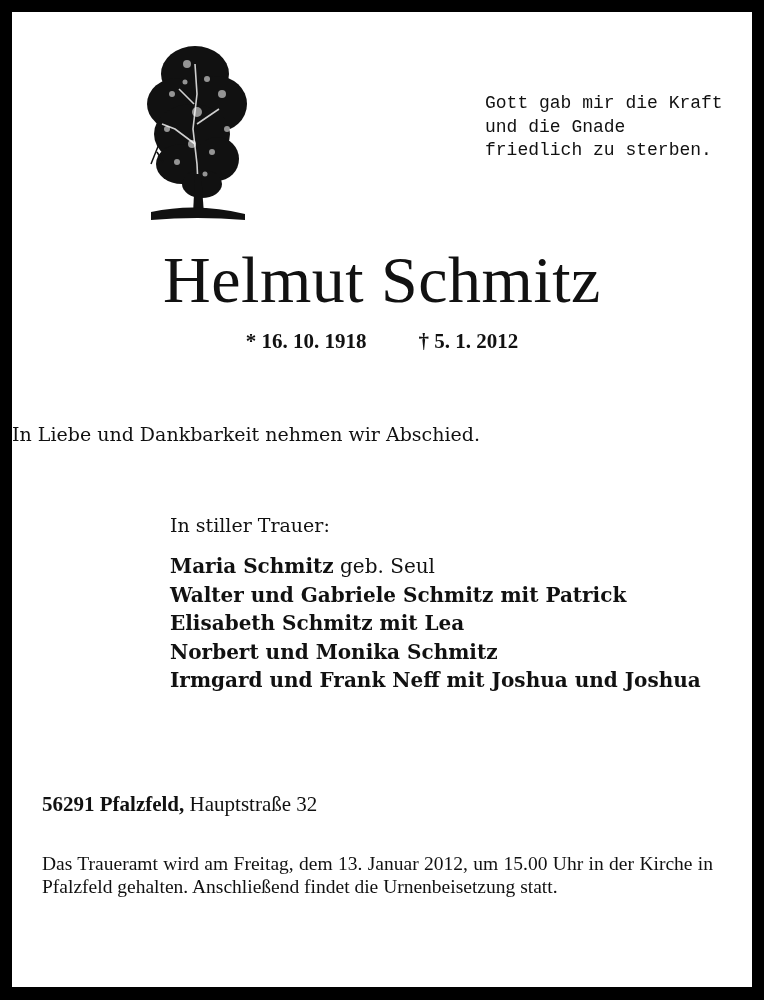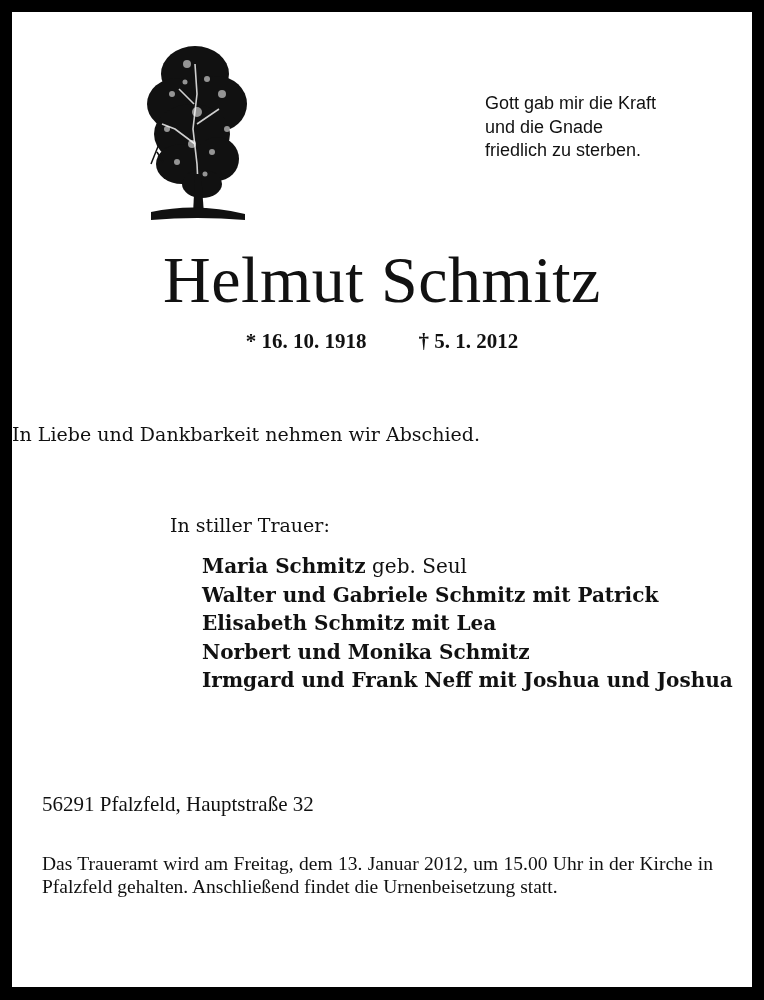--- a/index.html
+++ b/index.html
@@ -18,21 +18,21 @@
     background: #ffffff;
   }
   .abs { position: absolute; }
   .tree {
     left: 125px; top: 22px;
     width: 120px; height: 190px;
   }
   .quote {
     left: 473px; top: 80px;
     font-size: 18px; line-height: 23.5px;
-    font-family: Liberation Sans, sans-serif;
+    font-family: Liberation Mono, monospace;
     white-space: pre;
   }
   .name {
     left: 0; width: 740px; top: 228px;
     text-align: center;
     font-family: "Liberation Serif", serif;
     font-size: 66px; line-height: 80px;
     letter-spacing: 0.5px;
   }
   .dates {
@@ -46,30 +46,30 @@
   .farewell {
     left: 0; width: 740px; top: 409px;
     font-size: 19px; line-height: 26px;
   }
   .mourning-label {
     left: 158px; top: 500px;
     font-size: 19px; line-height: 26px;
   }
   .mourners {
     left: 158px; top: 540px;
-    font-size: 20px; line-height: 28.5px; margin-left: 32px;
+    font-size: 20px; line-height: 28.5px;
   }
   .mourners .line { font-weight: bold; white-space: nowrap; }
   .mourners .normal { font-weight: normal; }
   .address {
     left: 30px; top: 779px;
     font-family: "Liberation Serif", serif;
     font-size: 21px; line-height: 26px;
   }
-  .address b { font-weight: normal; }
+  .address b { font-weight: bold; }
   .service {
     left: 30px; top: 840px; width: 671px;
     font-family: "Liberation Serif", serif;
     font-size: 19.5px; line-height: 23px;
     text-align: justify;
   }
 </style>
 </head>
 <body>
 

